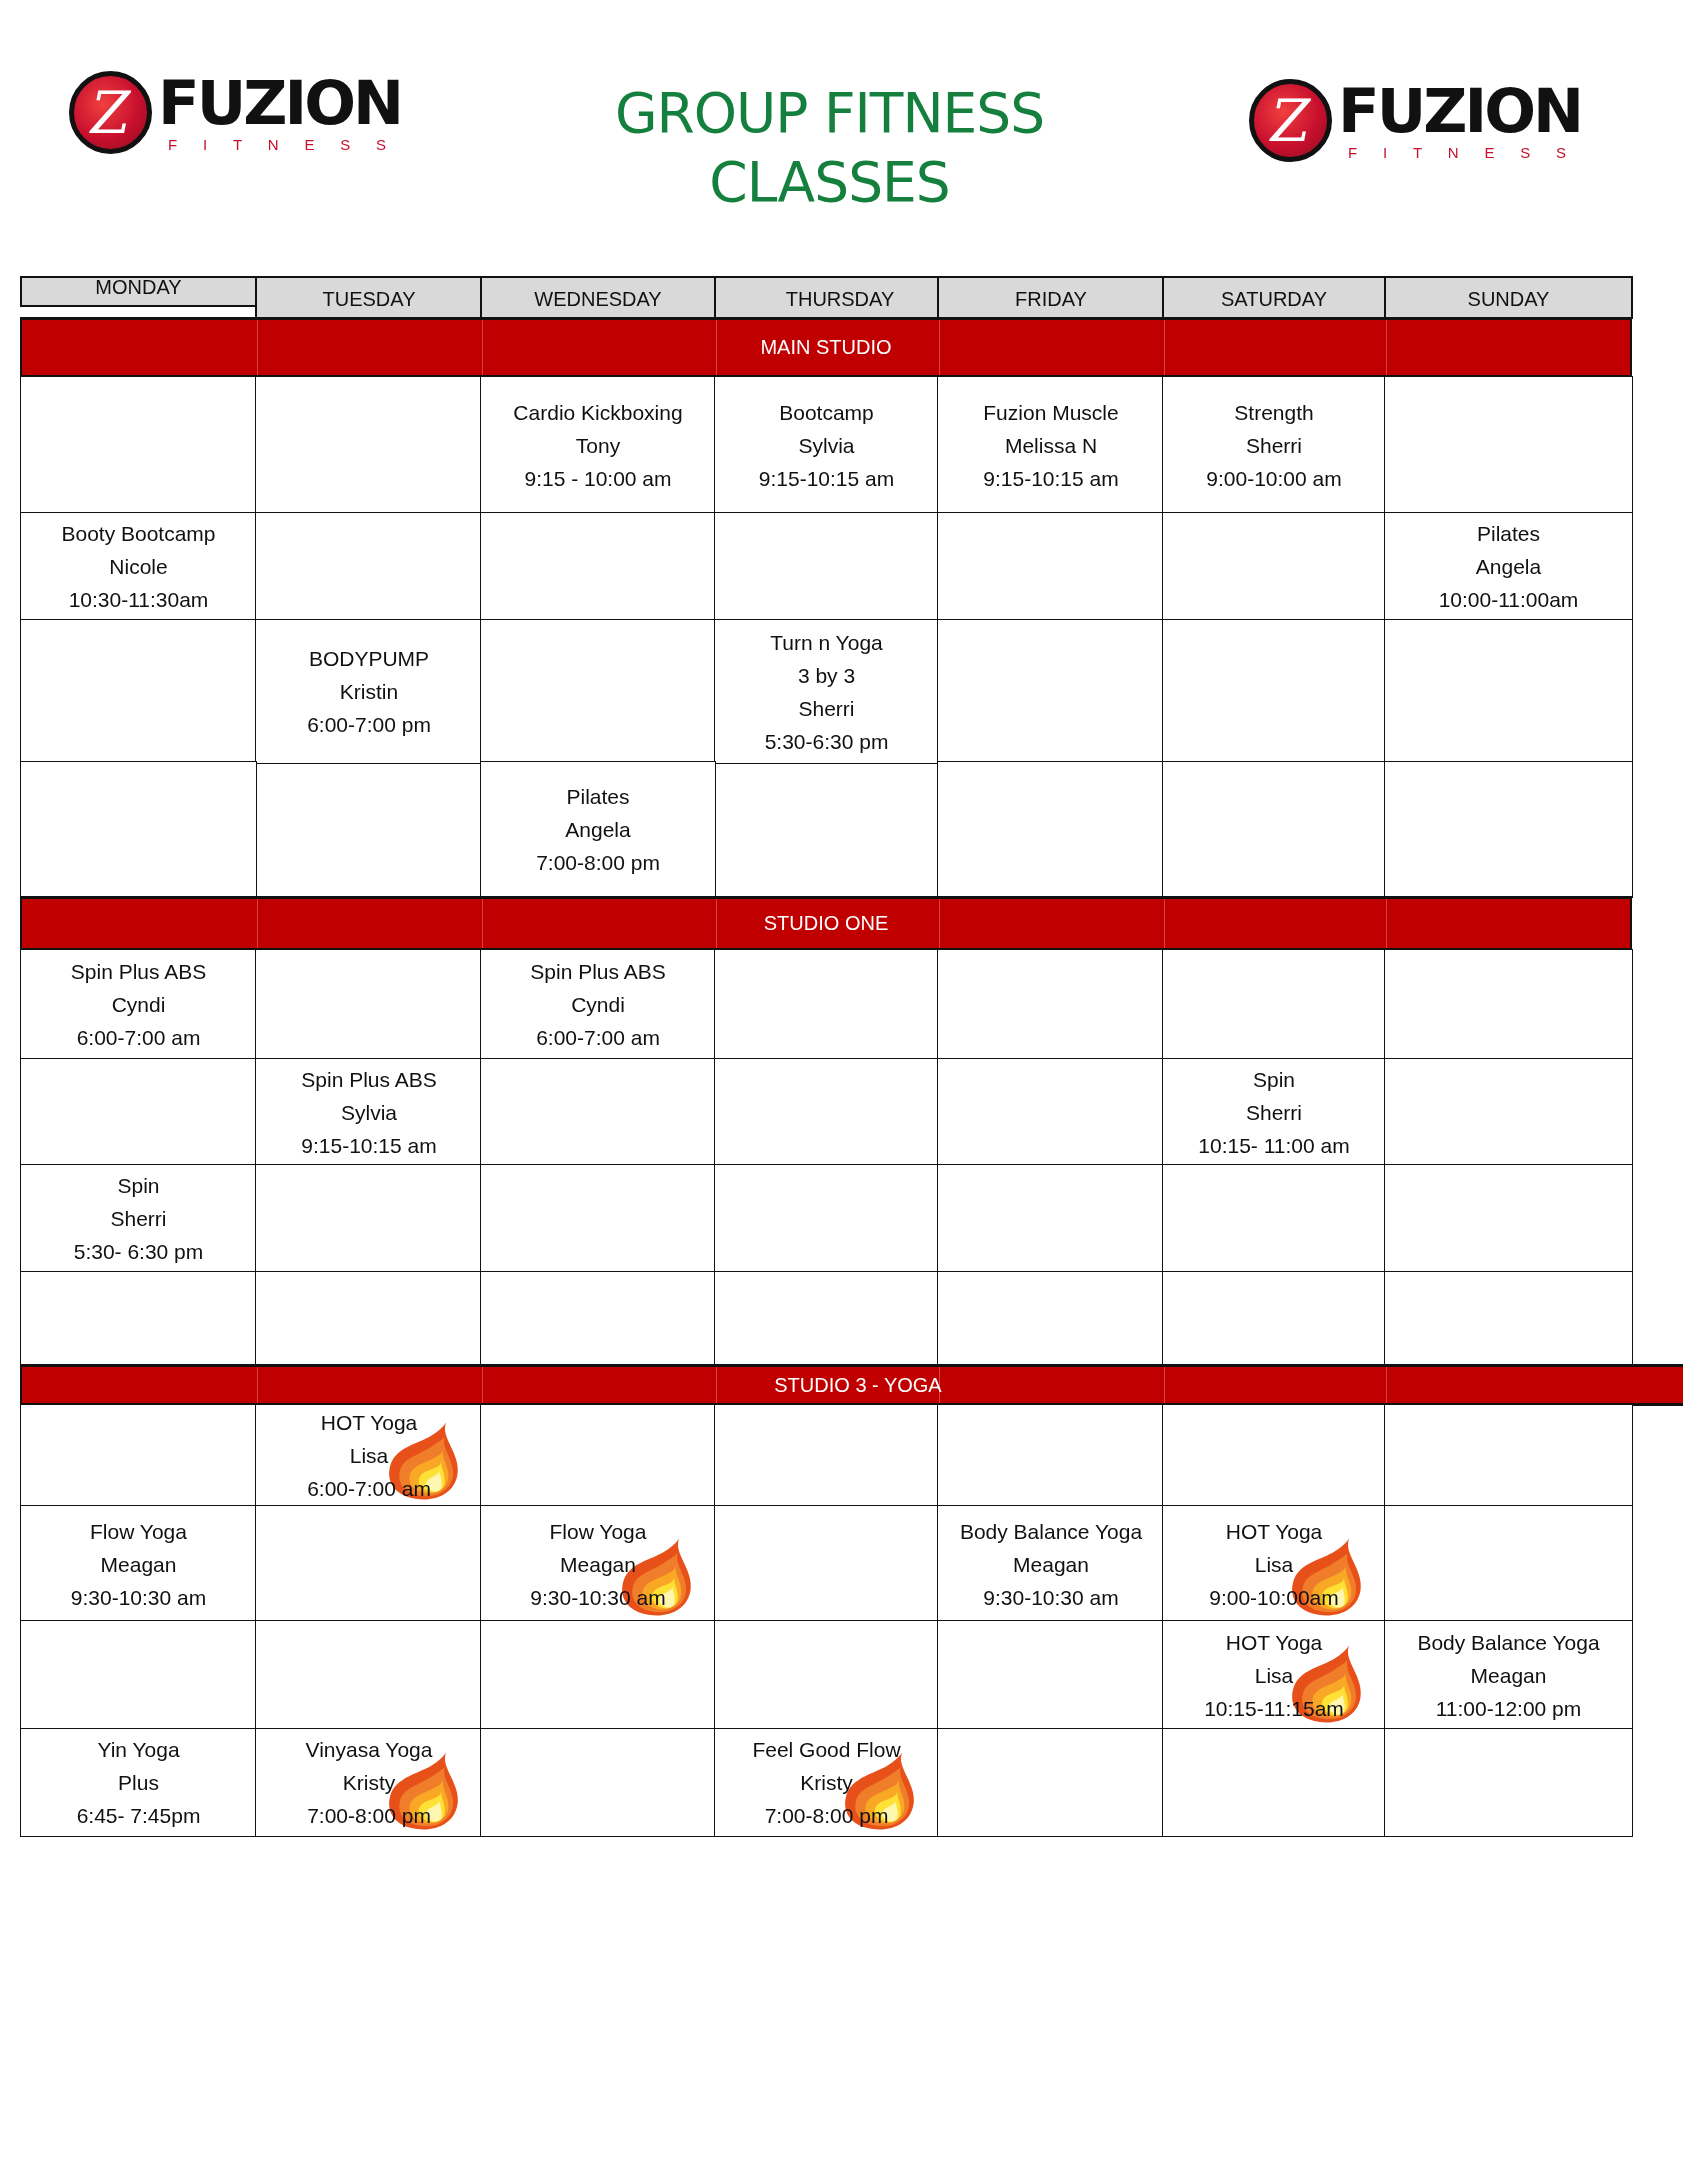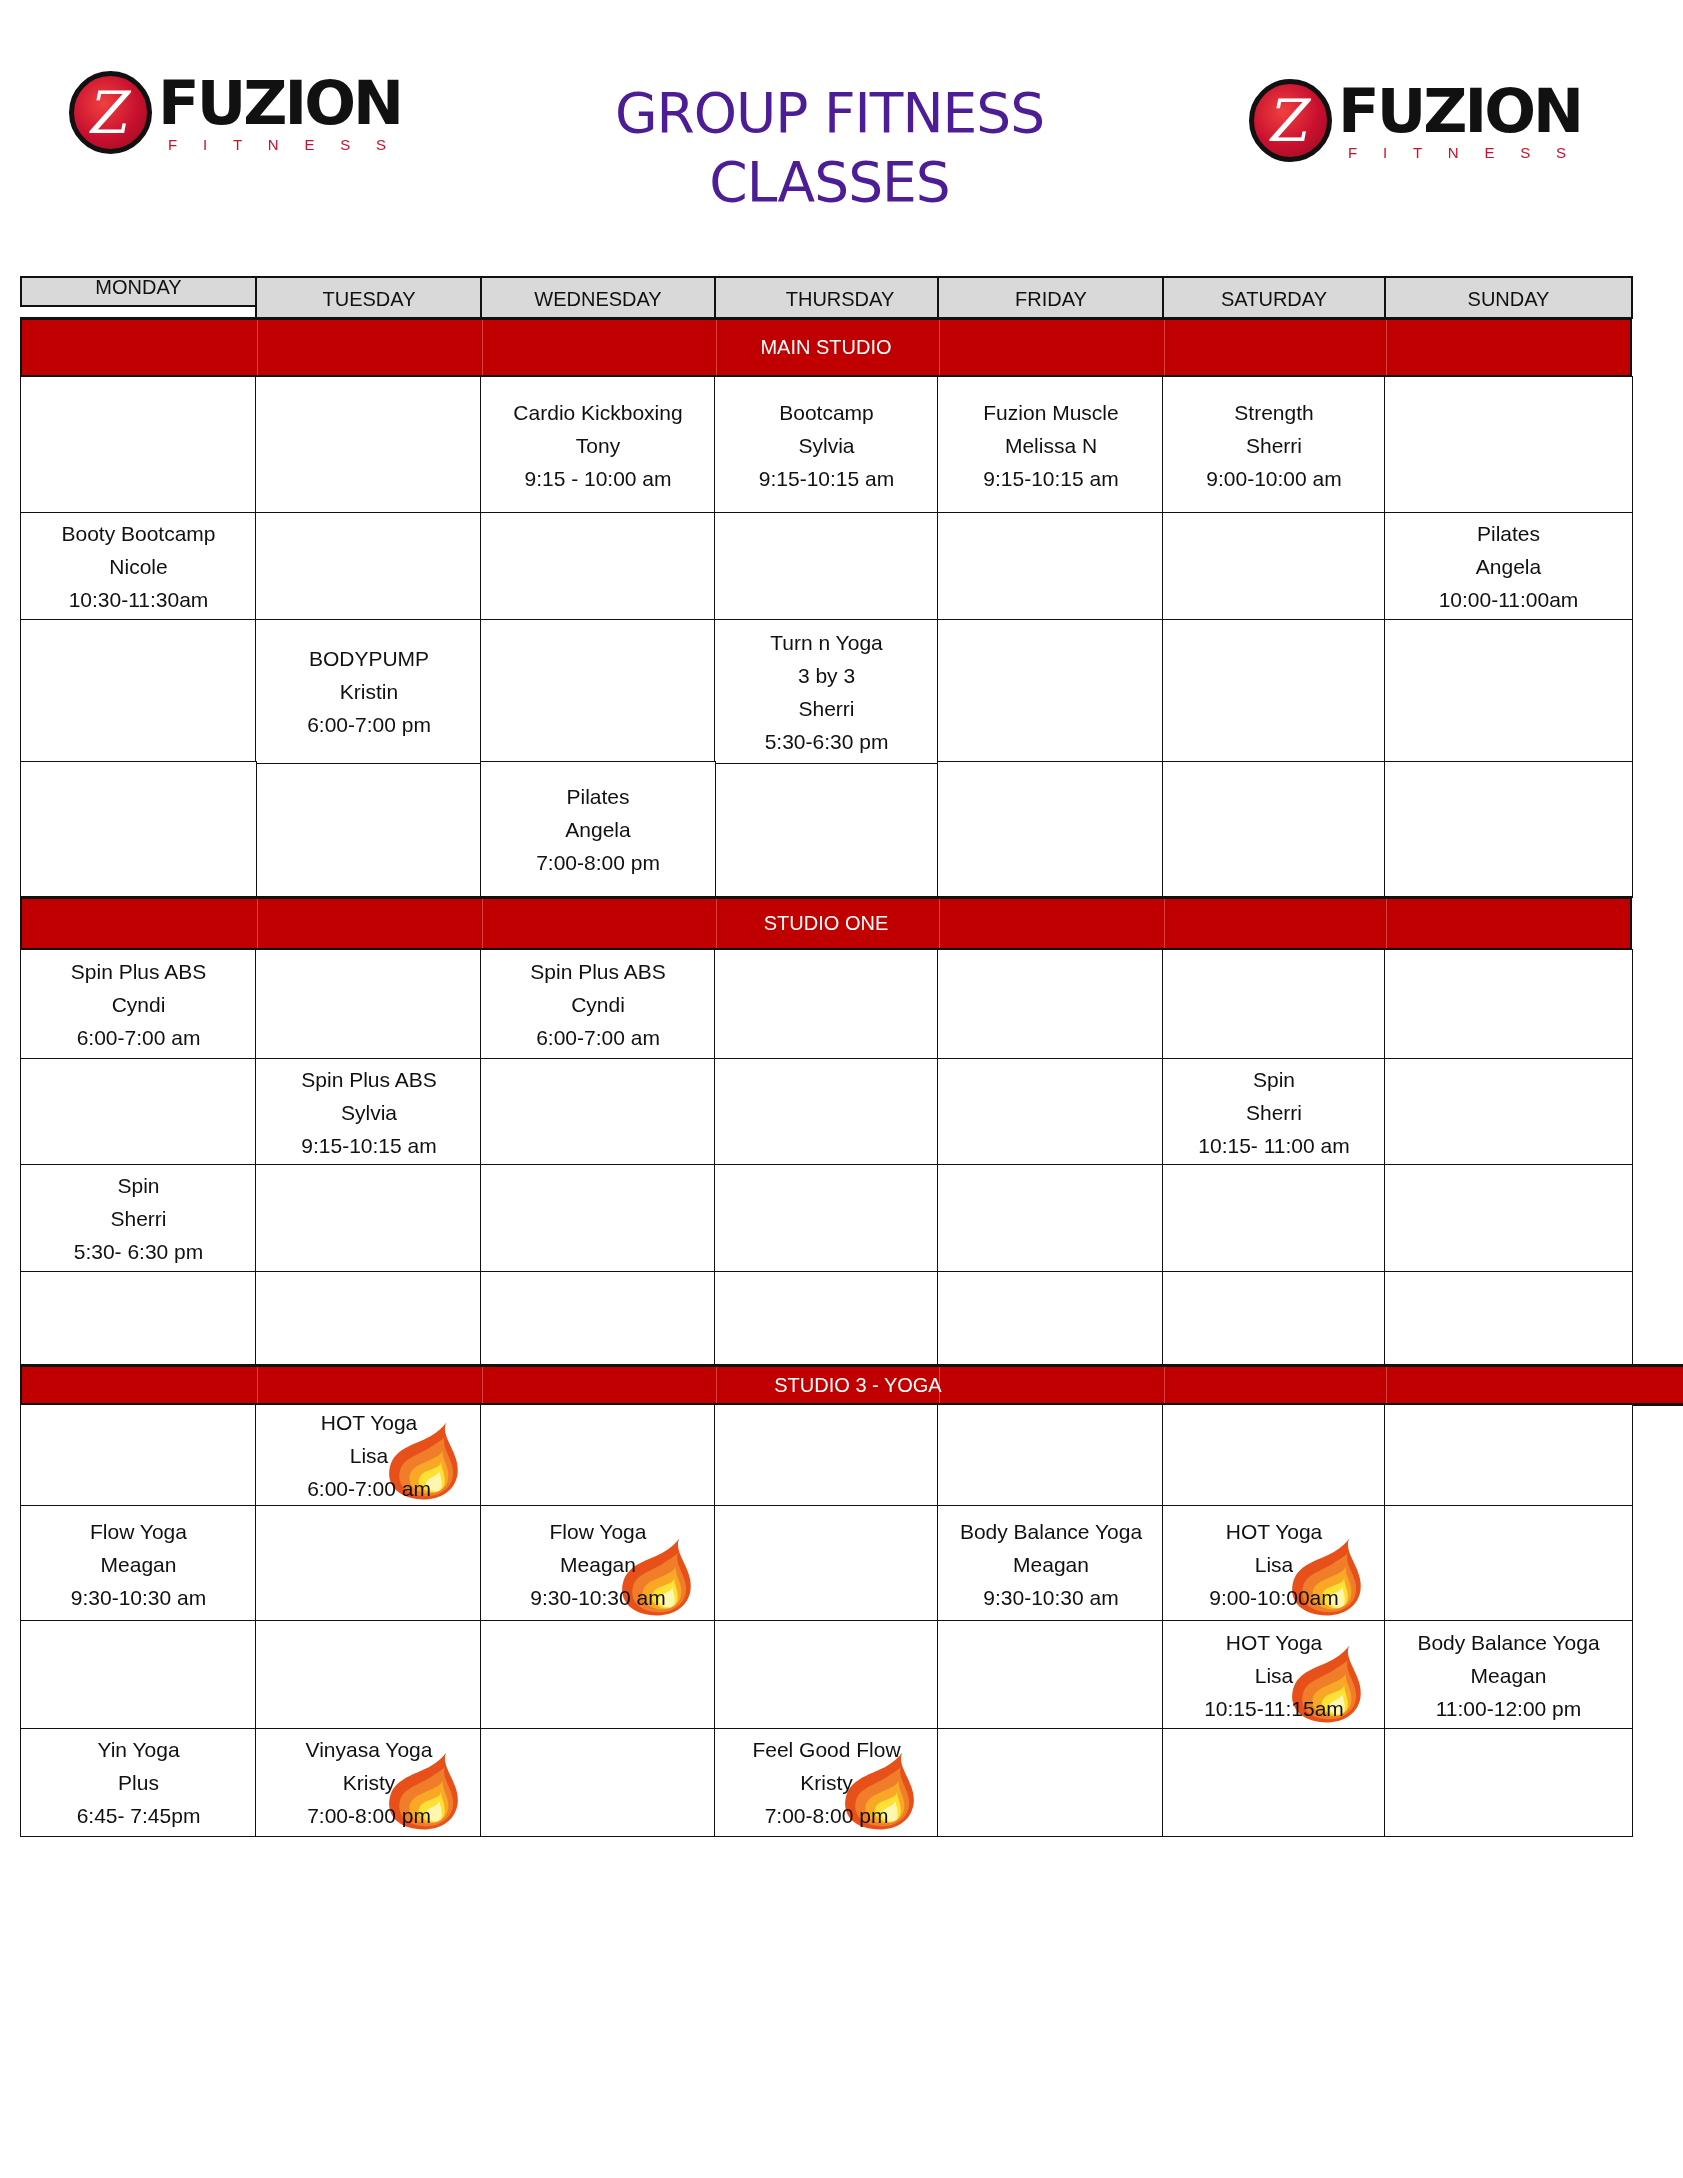--- a/index.html
+++ b/index.html
@@ -11,21 +11,21 @@
   .logo .disc { position:absolute; left:0; top:6px; width:83px; height:83px; border-radius:50%;
                 background:radial-gradient(circle at 40% 38%, #f0403f 0%, #c8102e 55%, #8e0c1f 100%);
                 border:5px solid #111; box-sizing:border-box; }
   .logo .disc .z { position:absolute; left:0; right:0; top:6px; text-align:center; color:#fff;
                    font-family:"DejaVu Serif", serif; font-style:italic; font-size:57px; line-height:63px; }
   .logo .word { position:absolute; left:89px; top:-2px; font-family:"DejaVu Sans", sans-serif;
                 font-weight:bold; font-size:61px; letter-spacing:-3px; color:#111; line-height:79px; }
   .logo .sub { position:absolute; left:99px; top:71px; width:218px; display:flex; justify-content:space-between;
                font-size:15px; color:#c8102e; font-family:"Liberation Sans", sans-serif; }
   .title { position:absolute; left:493px; top:79px; width:673px; text-align:center;
-           font-family:"DejaVu Sans", sans-serif; font-size:55px; color:#4c1d95; letter-spacing:-1px; line-height:69px; }
+           font-family:"DejaVu Sans", sans-serif; font-size:55px; color:#15803d; letter-spacing:-1px; line-height:69px; }
   .grid { position:absolute; left:20px; top:276px; width:1612px; height:1559px; }
   .cell { position:absolute; box-sizing:border-box; border:1.5px solid #111; background:#fff;
           display:flex; flex-direction:column; align-items:center; justify-content:center;
           text-align:center; font-size:21px; line-height:33px; color:#111; overflow:visible; }
   .hdr { background:#d9d9d9; border-width:2px; font-size:20px; justify-content:flex-end; padding-bottom:0; line-height:36px; }
   .band { position:absolute; box-sizing:border-box; background:#c00000; border-top:3px solid #111; border-bottom:3px solid #111;
           border-left:2px solid #111; border-right:2px solid #111; color:#fff; font-size:20px;
           display:flex; align-items:center; justify-content:center; }
   .band .sep { position:absolute; top:0; bottom:0; width:1px; background:#d94040; }
   .flame { position:absolute; width:81px; height:81px; pointer-events:none; }

